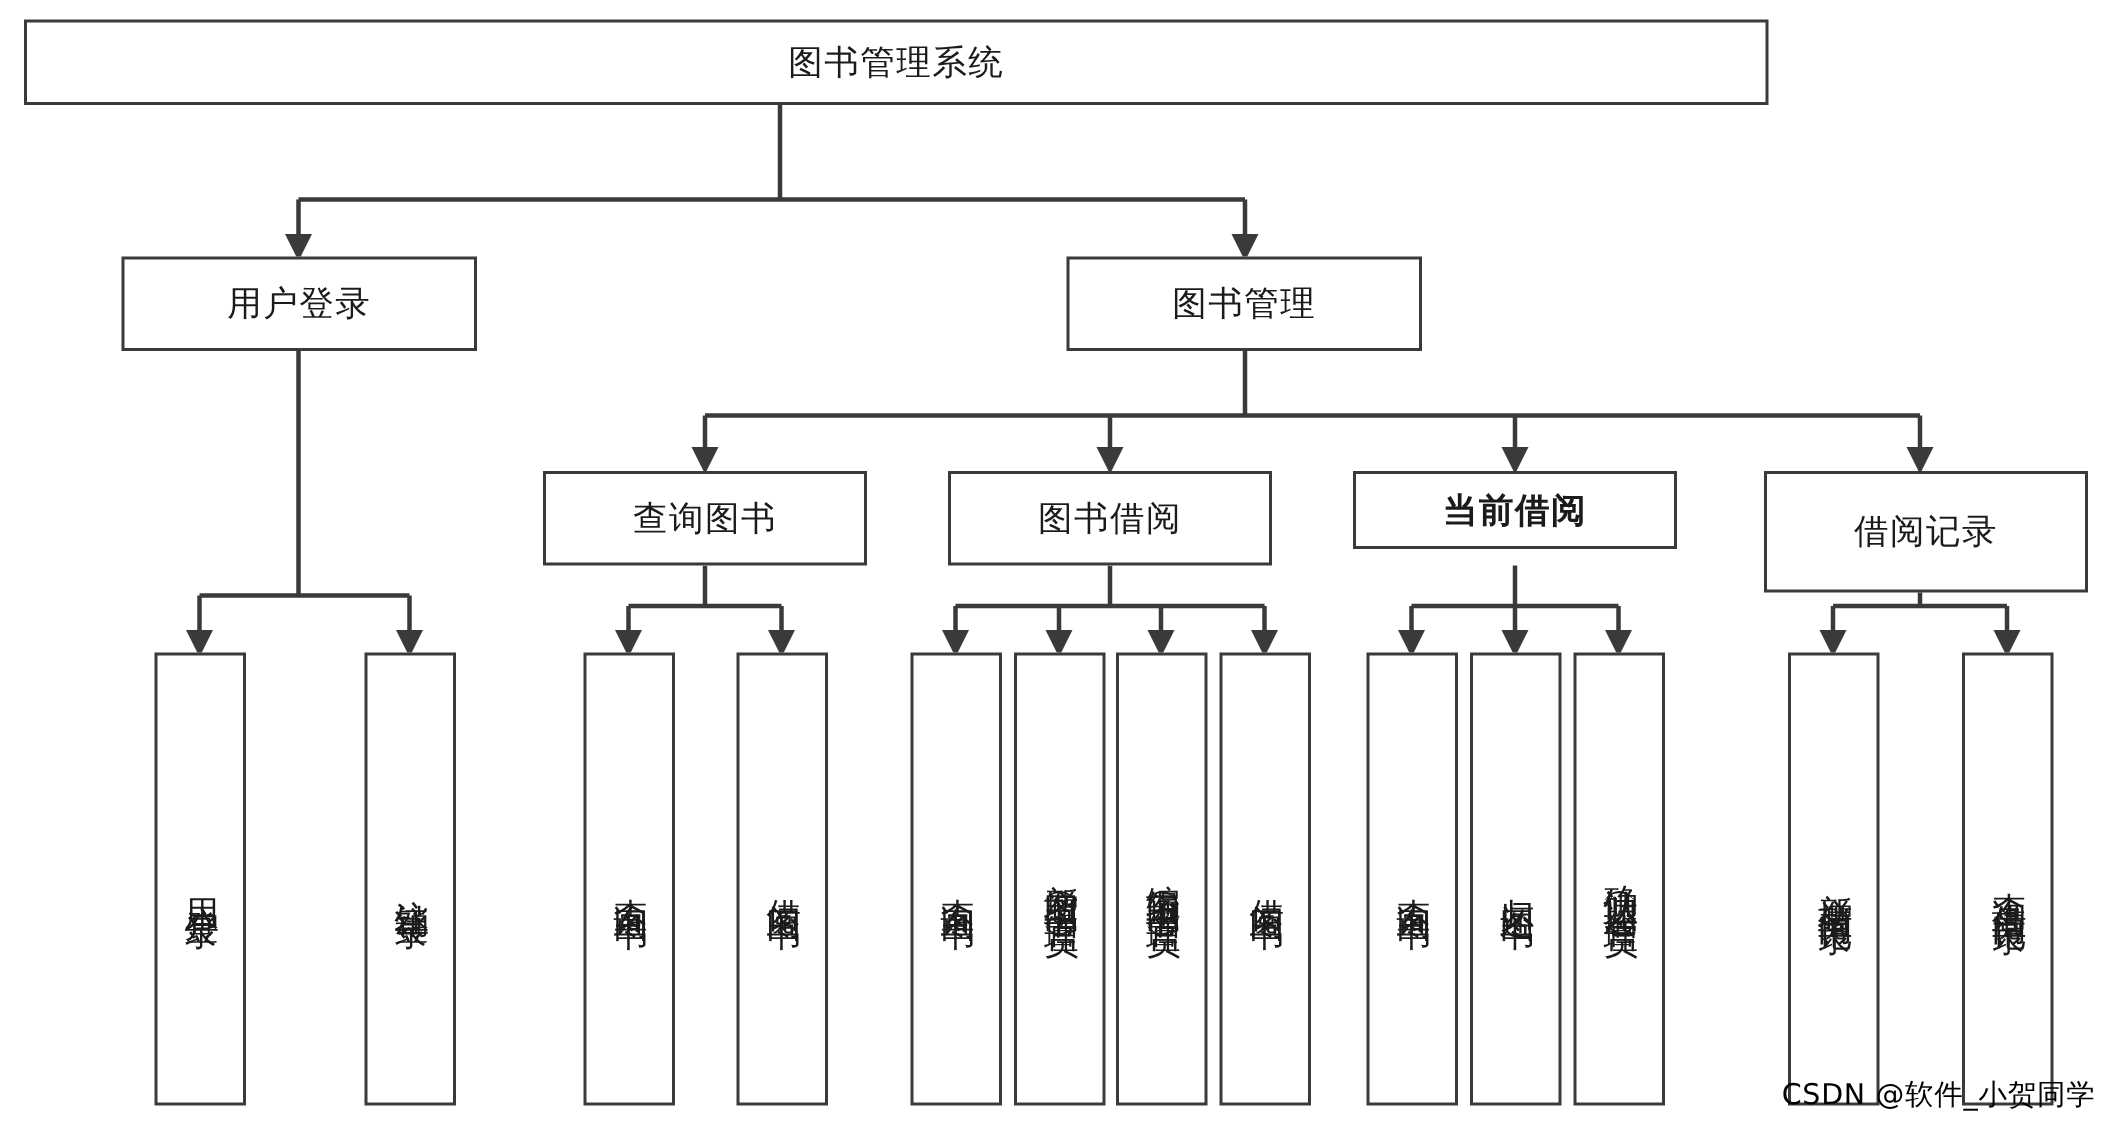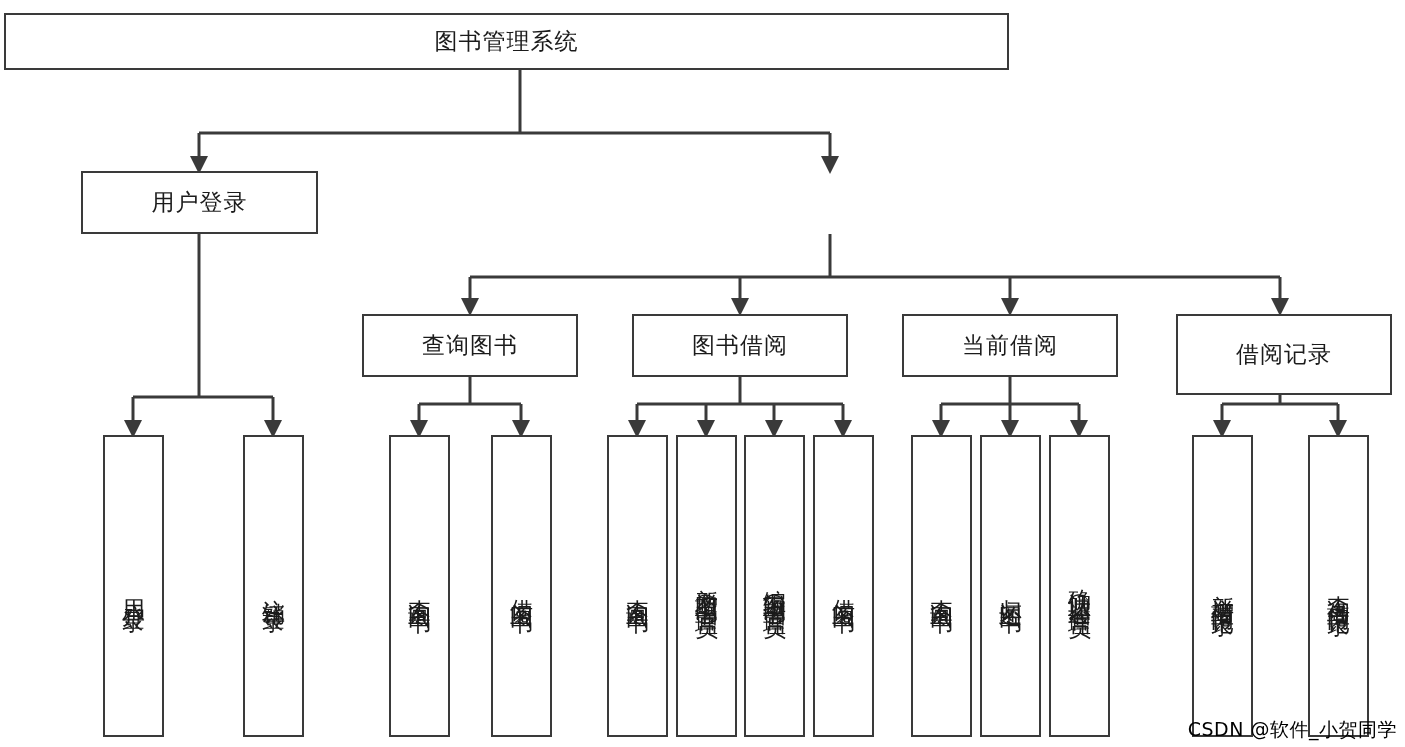--- a/index.html
+++ b/index.html
@@ -138,38 +138,41 @@
 
       <path d="M 932 420 L 950 420 L 941 438 z"></path>
       <path d="M 1001 420 L 1019 420 L 1010 438 z"></path>
       <path d="M 1070 420 L 1088 420 L 1079 438 z"></path>
 
       <path d="M 1213 420 L 1231 420 L 1222 438 z"></path>
       <path d="M 1329 420 L 1347 420 L 1338 438 z"></path>
     </g>
   </svg>
 
-  <div class="node horiz" style="left:4px; top:13px; width:1005px; height:57px;">
+  <div class="node horiz" style="left:16px; top:13px; width:1163px; height:57px;">
     <span>图书管理系统</span>
   </div>
 
   <div class="node horiz" style="left:81px; top:171px; width:237px; height:63px;">
     <span>用户登录</span>
   </div>
 
+  <div class="node horiz" style="left:711px; top:171px; width:237px; height:63px;">
+    <span>图书管理</span>
+  </div>
 
   <div class="node horiz" style="left:362px; top:314px; width:216px; height:63px;">
     <span>查询图书</span>
   </div>
 
   <div class="node horiz" style="left:632px; top:314px; width:216px; height:63px;font-family:Liberation Serif, serif;">
     <span>图书借阅</span>
   </div>
 
-  <div class="node horiz" style="left:902px; top:314px; width:216px; height:63px;">
+  <div class="node horiz" style="left:902px; top:314px; width:216px; height:52px;font-weight:bold;">
     <span>当前借阅</span>
   </div>
 
   <div class="node horiz" style="left:1176px; top:314px; width:216px; height:81px;">
     <span>借阅记录</span>
   </div>
 
   <div class="node vert" style="left:103px; top:435px; width:61px; height:302px;">
     <span class="vtext">用户登录</span>
   </div>

